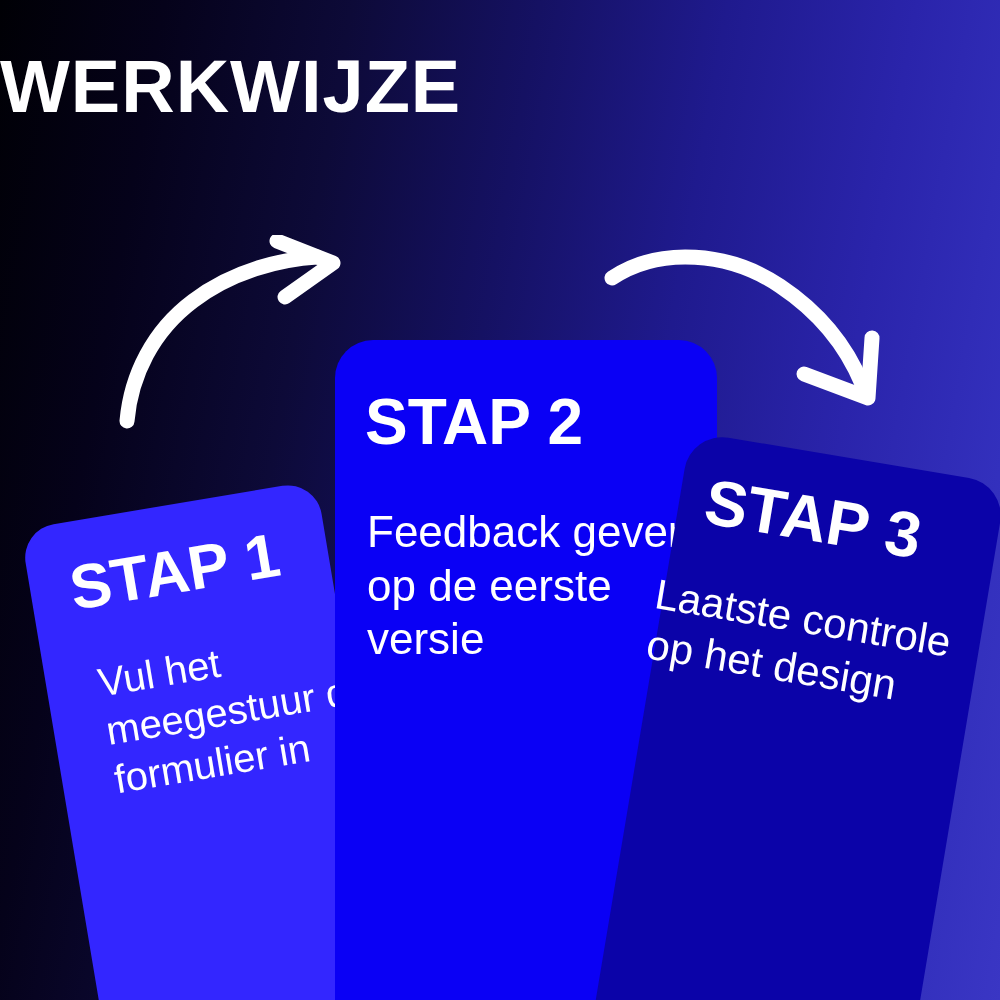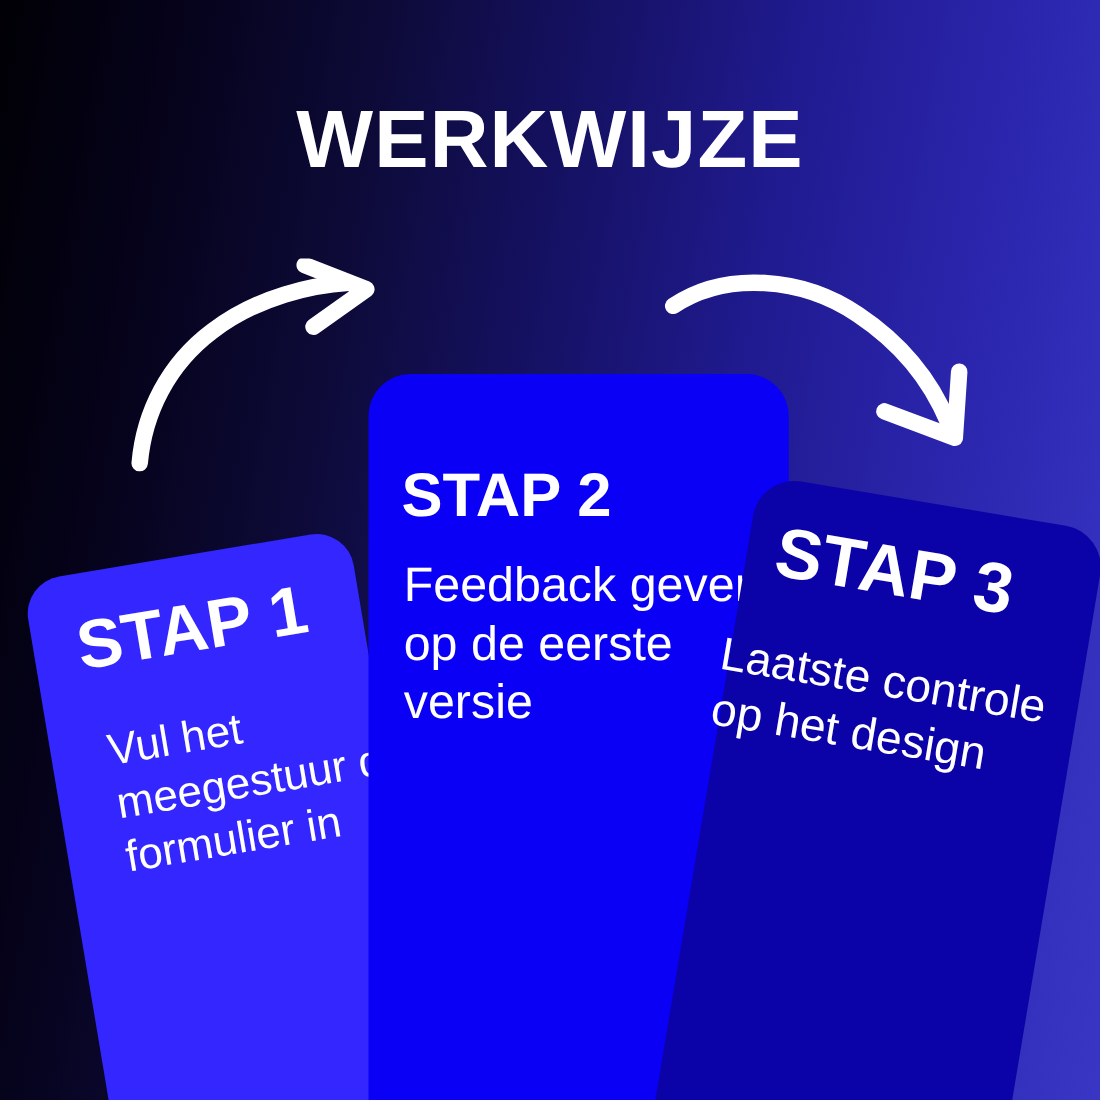--- a/index.html
+++ b/index.html
@@ -23,28 +23,26 @@
         #1f1a8e 62%,
         #2a24ab 78%,
         #3330bd 92%,
         #3a36c4 100%);
   }
 
   
   #title {
     position:absolute;
     top:50px; left:0; width:1000px;
-    text-align:center;
     color:#ffffff;
     font-size:74px;
     font-weight:bold;
     letter-spacing:1px;
     line-height:1.0;
     font-family:"Liberation Sans", sans-serif;
-    margin-top:40px;
   }
 
   
   .card {
     position:absolute;
     color:#ffffff;
     overflow:visible;
   }
   .card-head {
     font-weight:bold;
@@ -77,22 +75,21 @@
 
   
   #card-2 {
     left:335px; top:340px;
     width:382px; height:700px;
     background:#0a00f5;
     border-radius:38px 38px 0 0;
   }
   #card-2 .card-head {
     position:absolute; left:30px; top:50px;
-    font-size:56px;
-    margin-top:32px;
+    font-size:64px;
   }
   #card-2 .card-body {
     position:absolute; left:32px; top:165px;
     width:330px;
     font-size:44px;
   }
 
   
   #card-3 {
     left:690px; top:442px;

